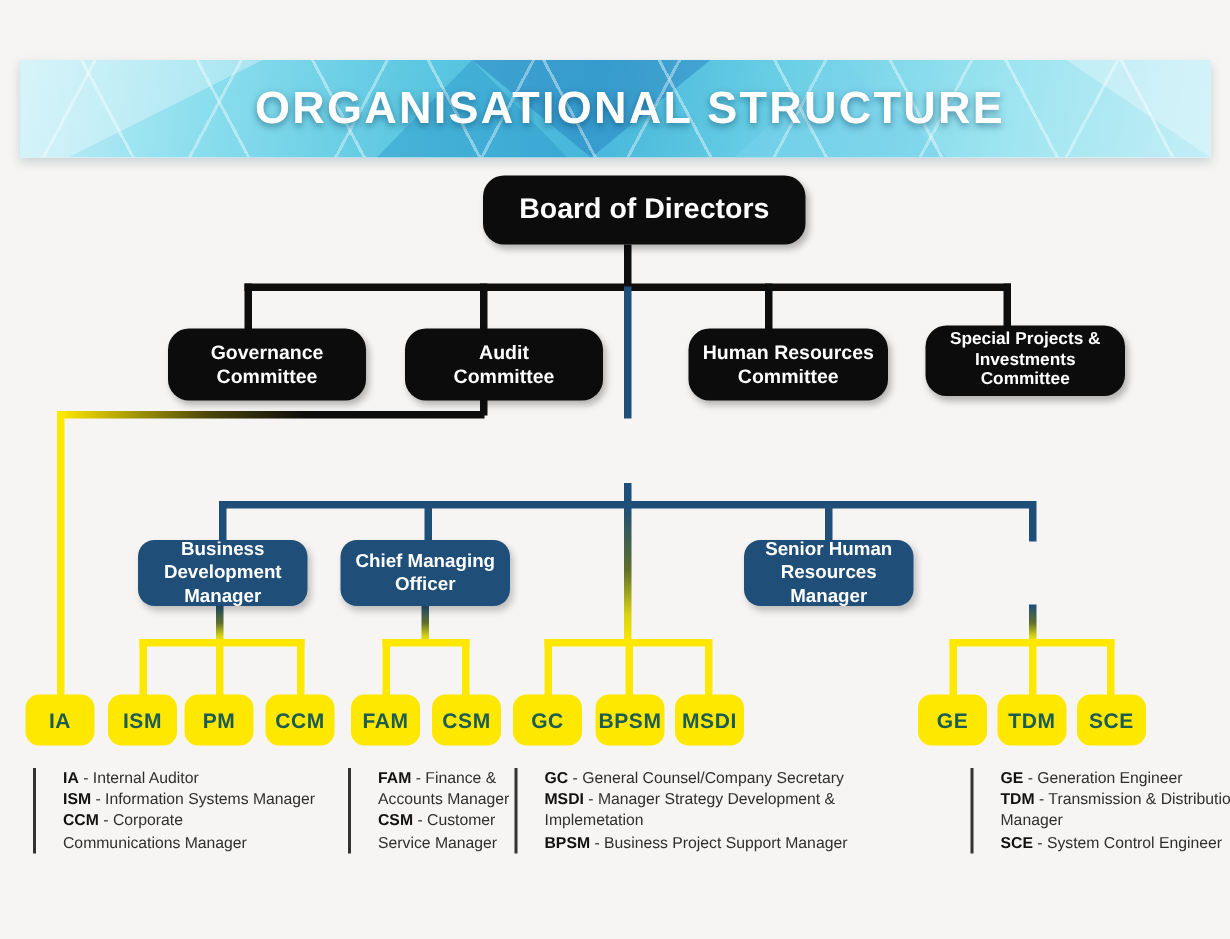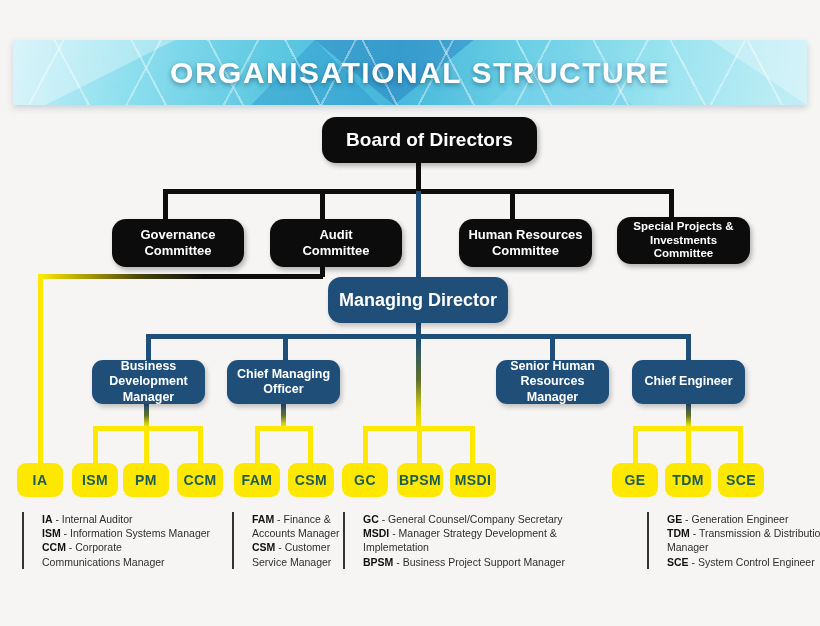--- a/index.html
+++ b/index.html
@@ -155,31 +155,29 @@
   <div class="node nblack cmte c-gov">Governance
 Committee</div>
   <div class="node nblack cmte c-audit">Audit
 Committee</div>
   <div class="node nblack cmte c-hr">Human Resources
 Committee</div>
   <div class="node nblack cmte c-sp">Special Projects &amp;
 Investments
 Committee</div>
 
-  <div class="node nblue md">Managing Director</div>
 
   <div class="node nblue mgr m-bdm">Business
 Development
 Manager</div>
   <div class="node nblue mgr m-cfo">Chief Managing
 Officer</div>
   <div class="node nblue mgr m-shrm">Senior Human
 Resources
 Manager</div>
-  <div class="node nblue mgr m-ce">Chief Engineer</div>
 
   <div class="node nyellow leaf u-ia">IA</div>
   <div class="node nyellow leaf u-ism">ISM</div>
   <div class="node nyellow leaf u-pm">PM</div>
   <div class="node nyellow leaf u-ccm">CCM</div>
   <div class="node nyellow leaf u-fam">FAM</div>
   <div class="node nyellow leaf u-csm">CSM</div>
   <div class="node nyellow leaf u-gc">GC</div>
   <div class="node nyellow leaf u-bpsm">BPSM</div>
   <div class="node nyellow leaf u-msdi">MSDI</div>

